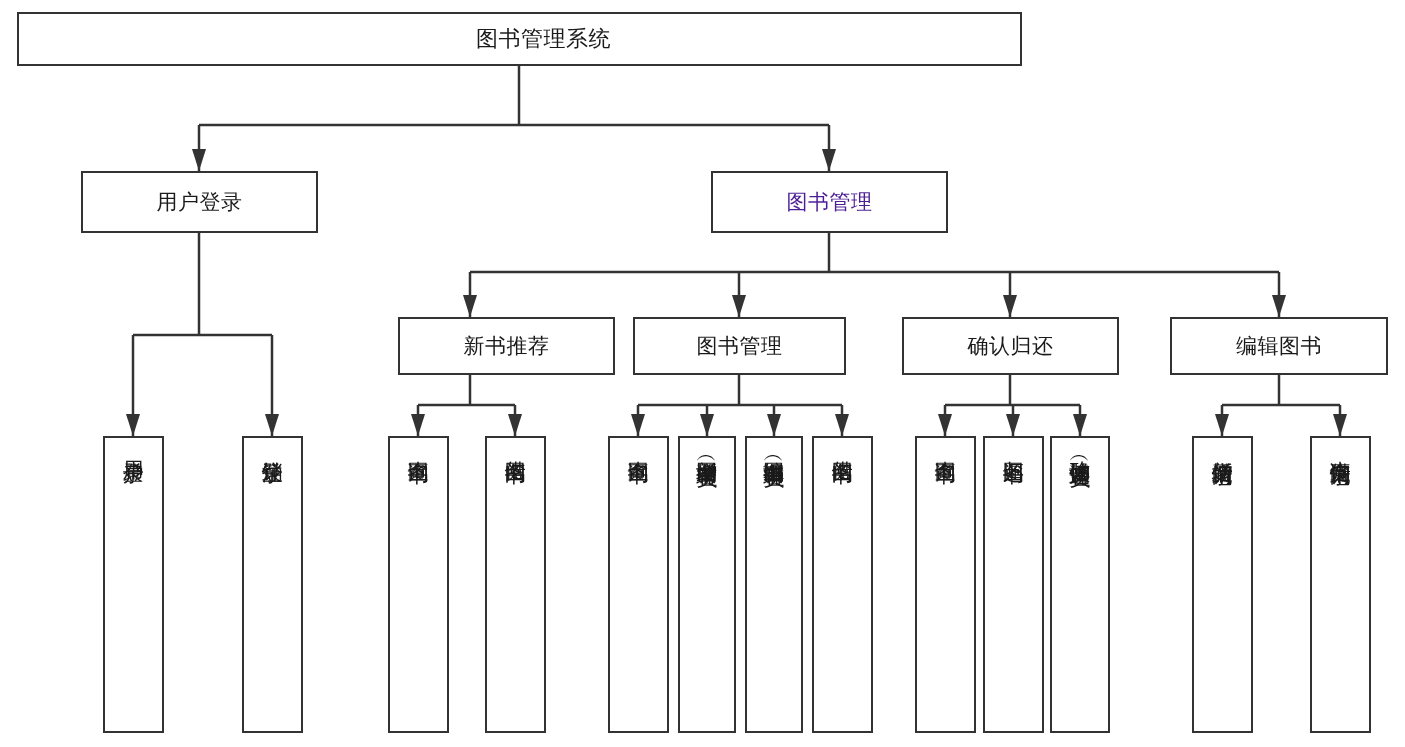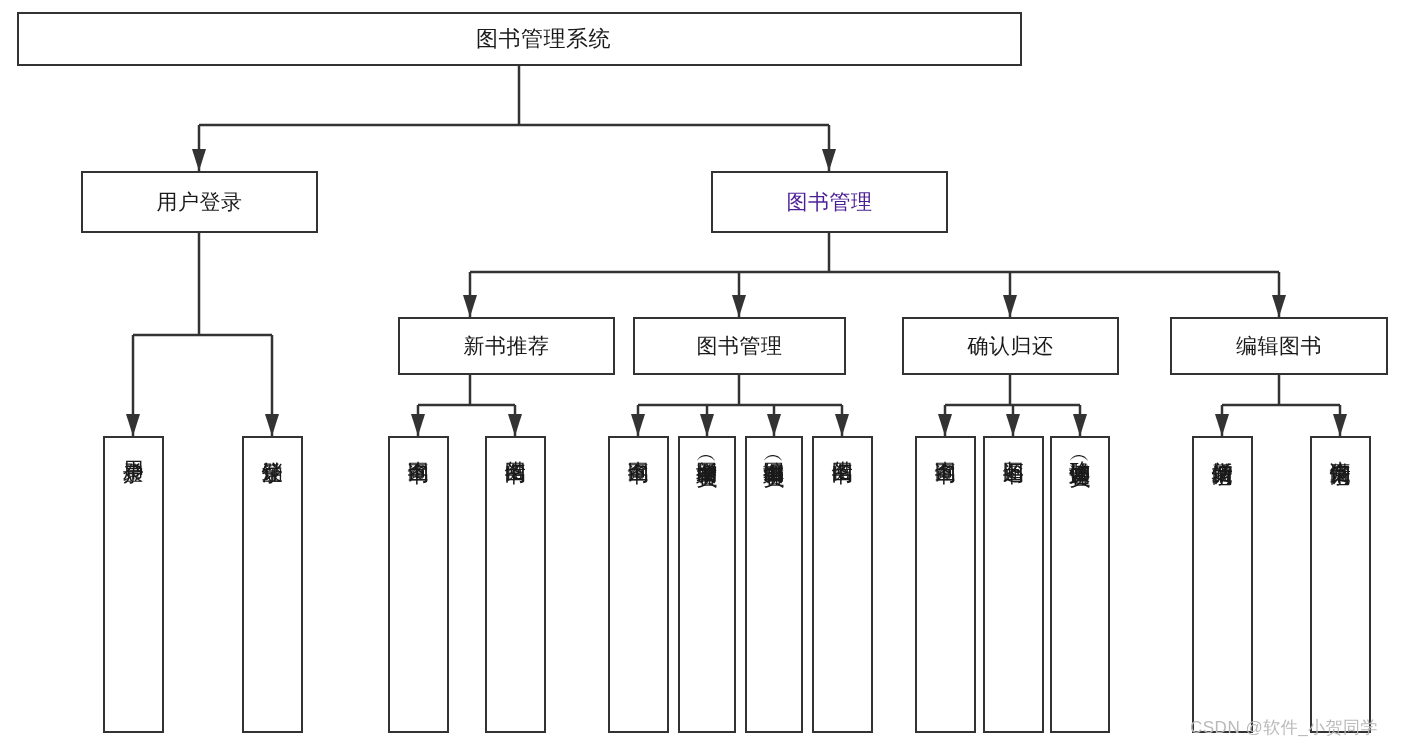--- a/index.html
+++ b/index.html
@@ -184,15 +184,14 @@
         <span class="node-label" style="color: rgb(26, 26, 26);">确认归还（管理员）</span>
       </div>
       <div class="node vertical" style="left: 1192px; top: 436px; width: 61px; height: 297px; border-color: rgb(51, 51, 51); background: rgb(255, 255, 255);">
         <span class="node-label" style="color: rgb(26, 26, 26);">新增借阅记录</span>
       </div>
       <div class="node vertical" style="left: 1310px; top: 436px; width: 61px; height: 297px; border-color: rgb(51, 51, 51); background: rgb(255, 255, 255);">
         <span class="node-label" style="color: rgb(26, 26, 26);">查询借阅记录</span>
       </div>
     </div>
 
-  <div class="watermark" style="left: 1190px; top: 716px; color: rgb(185, 185, 185);">CSDN @软件_小贺同学</div>
 
 </div>
 
 </body></html>

